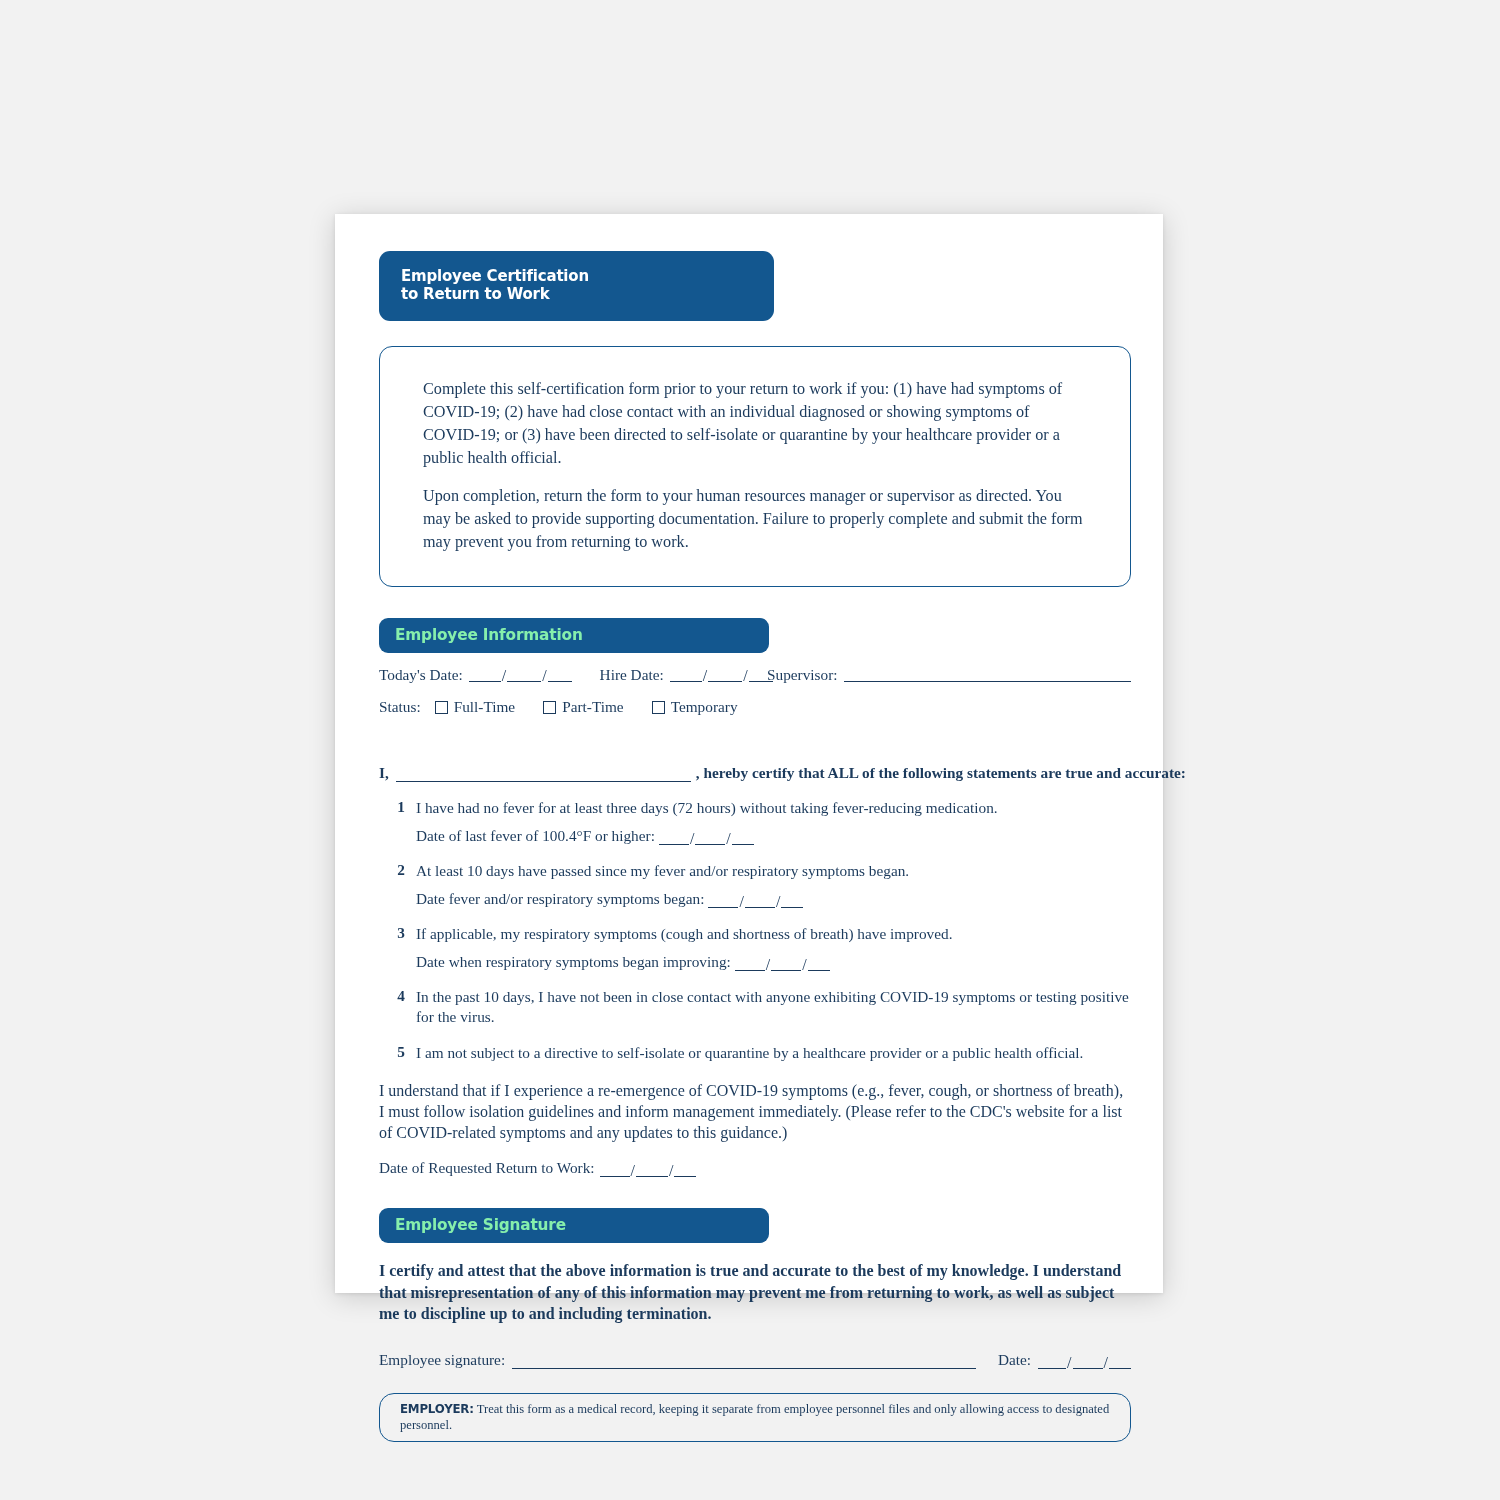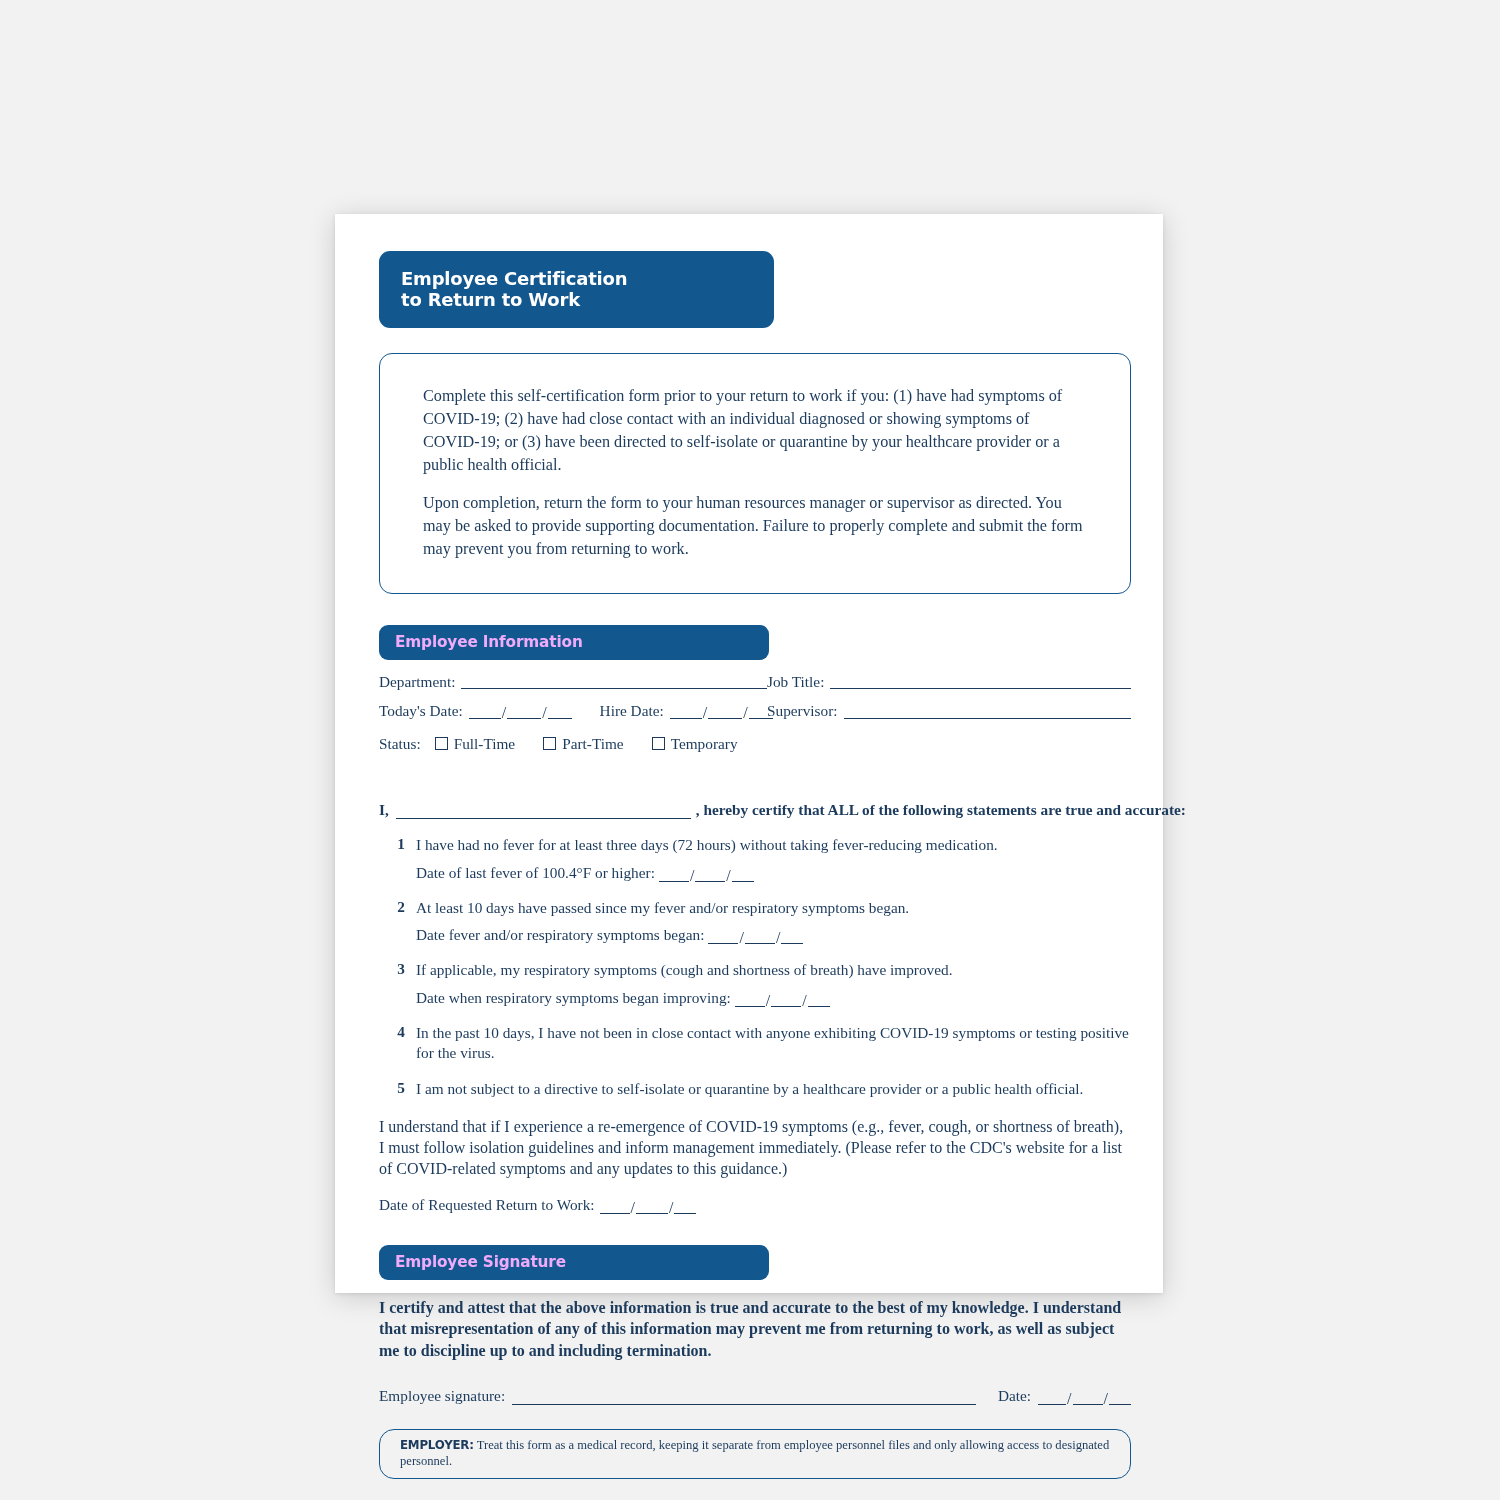--- a/index.html
+++ b/index.html
@@ -24,21 +24,21 @@
   
   .title-banner{
     background:#13578f;
     border-radius:11px;
     width:395px;
     padding:17px 0 18px 22px;
     box-sizing:border-box;
     color:#ffffff;
     font-family:"DejaVu Sans", sans-serif;
     font-weight:bold;
-    font-size:18px;
+    font-size:15px;
     line-height:1.17;
     letter-spacing:-0.2px;
   }
   .title-banner .l2{display:block;}
 
   
   .intro-box{
     margin-top:25px;
     border:1.4px solid #13578f;
     border-radius:13px;
@@ -50,21 +50,21 @@
   .intro-box p{margin:15px;}
   .intro-box p + p{margin-top:13px;}
 
   
   .sec-pill{
     background:#13578f;
     border-radius:9px;
     width:390px;
     padding:8px 0 9px 16px;
     box-sizing:border-box;
-    color:#f0abfc;
+    color:#86efac;
     font-family:"DejaVu Sans", sans-serif;
     font-weight:bold;
     font-size:15.3px;
     letter-spacing:-0.15px;
   }
   .sec-gap{height:31px;}
 
   
   .form-area{color:#1b3a5c;font-size:15.3px;}
   .frow{display:flex; margin-top:14px; align-items:flex-end;}
@@ -166,30 +166,20 @@
         <p>Complete this self-certification form prior to your return to work if you: (1) have had symptoms of COVID-19; (2) have had close contact with an individual diagnosed or showing symptoms of COVID-19; or (3) have been directed to self-isolate or quarantine by your healthcare provider or a public health official.</p>
         <p>Upon completion, return the form to your human resources manager or supervisor as directed. You may be asked to provide supporting documentation. Failure to properly complete and submit the form may prevent you from returning to work.</p>
       </div>
 
       <div class="sec-gap"></div>
       <div class="sec-pill">Employee Information</div>
 
       <div class="form-area">
 
 
-        <div class="frow">
-          <div class="fcol left">
-            <span class="lbl">Department:</span>
-            <span class="rule"></span>
-          </div>
-          <div class="fcol right">
-            <span class="lbl">Job Title:</span>
-            <span class="rule"></span>
-          </div>
-        </div>
 
         <div class="frow">
           <div class="fcol left">
             <span class="lbl">Today's Date:</span>
             <span class="datefield">
               <span class="dseg" style="width:32px"></span>
               <span class="dslash">/</span>
               <span class="dseg" style="width:34px"></span>
               <span class="dslash">/</span>
               <span class="dseg" style="width:24px"></span>

